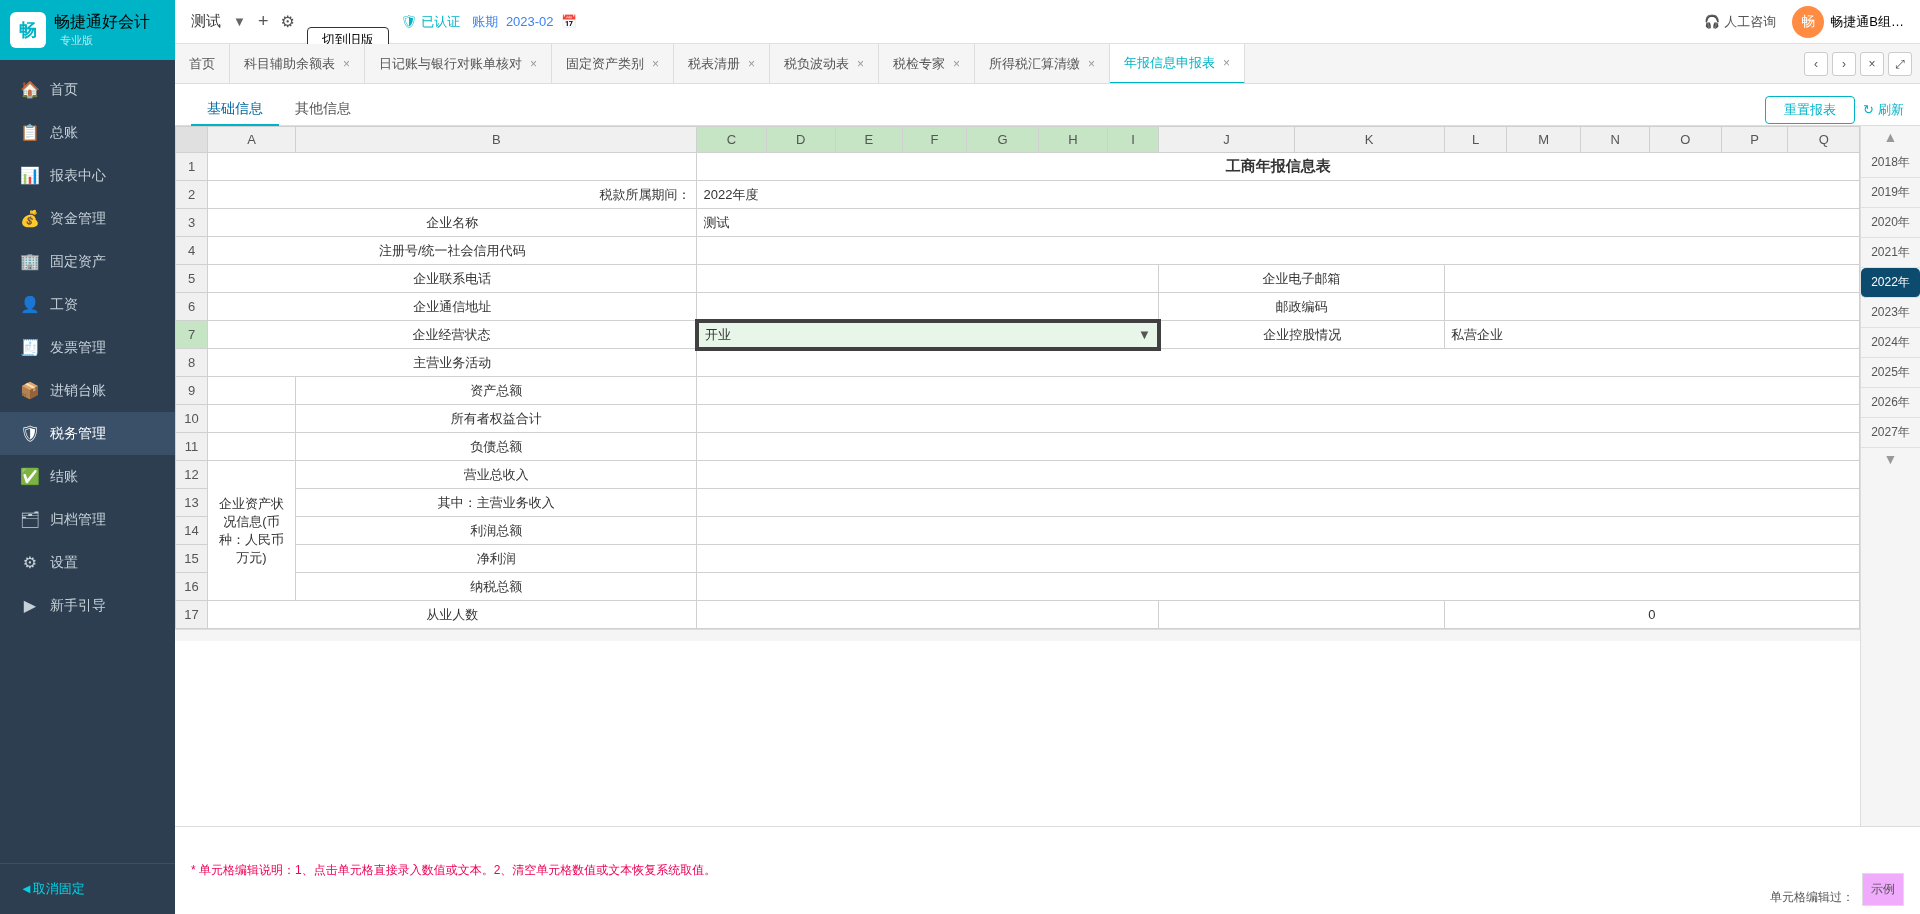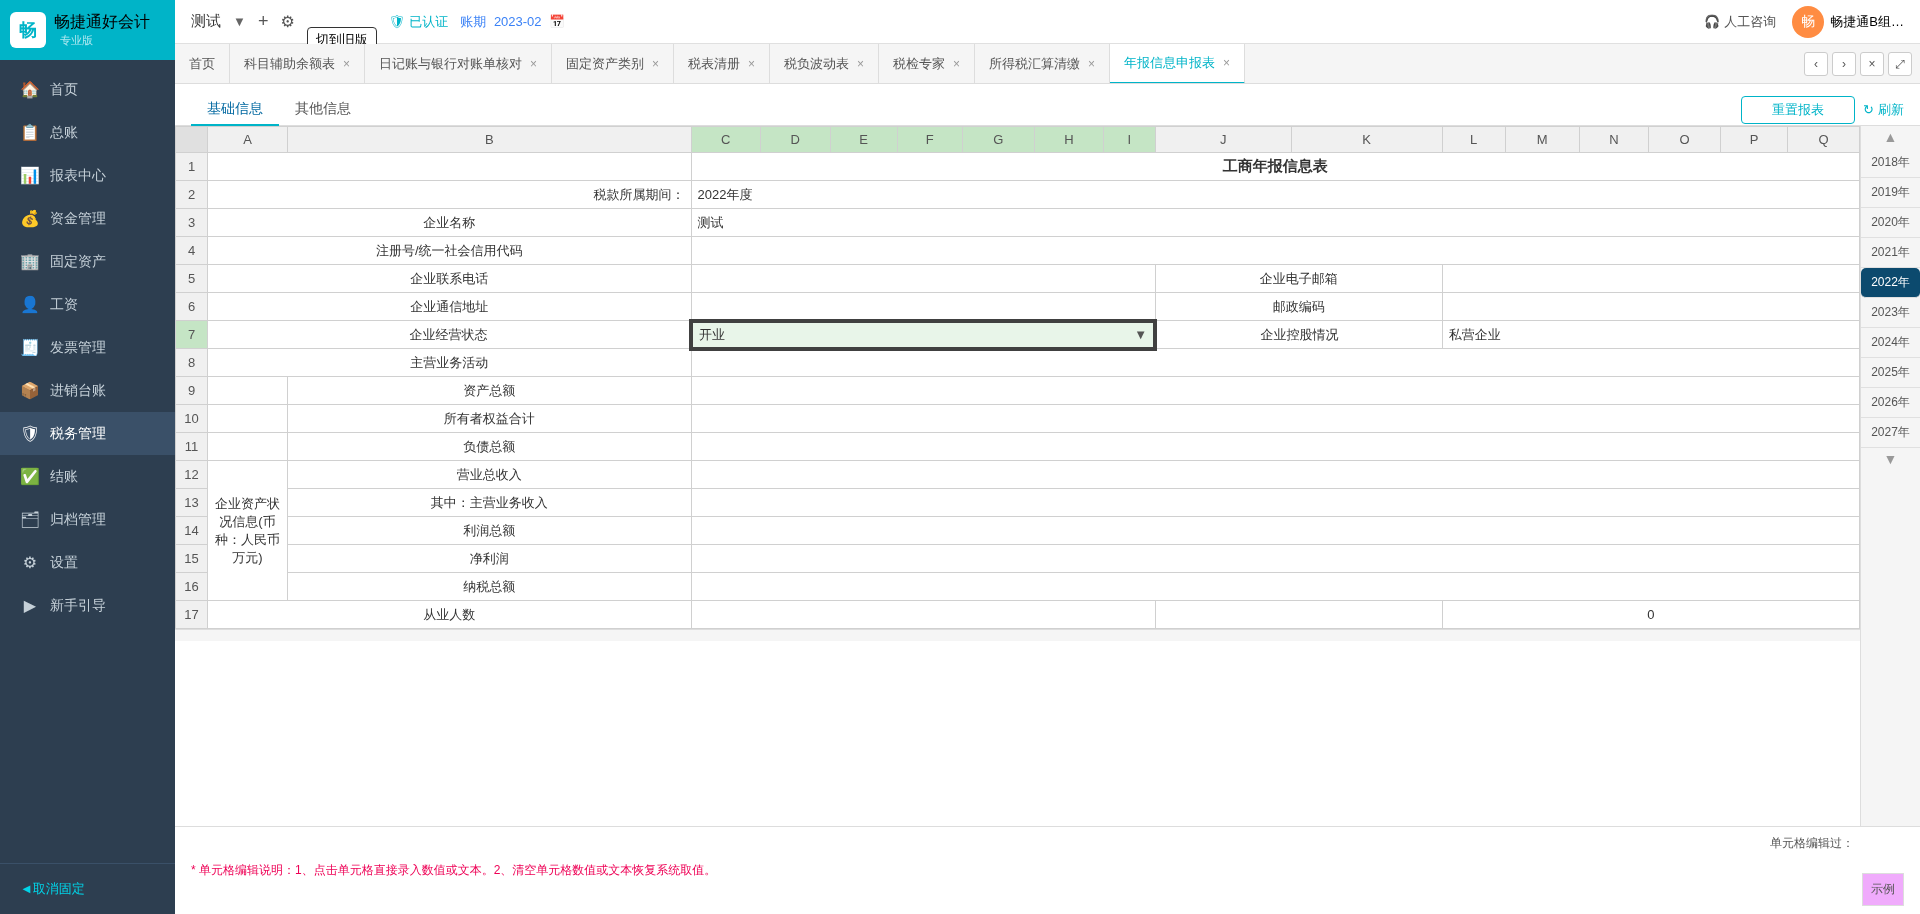--- a/index.html
+++ b/index.html
@@ -21,21 +21,21 @@
     .sidebar-bottom { padding: 10px; border-top: 1px solid #3a5068; }
     .sidebar-fix-btn { display: flex; align-items: center; gap: 6px; color: #00d4e8; cursor: pointer; padding: 6px 10px; font-size: 13px; }
 
     
     .main-area { flex: 1; display: flex; flex-direction: column; min-width: 0; }
 
     
     .top-bar { height: 44px; background: #fff; border-bottom: 1px solid #e0e0e0; display: flex; align-items: center; padding: 0 16px; gap: 12px; }
     .top-bar-title { font-size: 15px; color: #333; font-weight: 500; }
     .top-bar-arrow { color: #666; cursor: pointer; }
-    .btn-switch { border: 1px solid #333; padding: 3px 8px; border-radius: 4px; cursor: pointer; font-size: 13px; background: #fff; margin-top: 36px; }
+    .btn-switch { border: 1px solid #333; padding: 3px 14px; border-radius: 4px; cursor: pointer; font-size: 13px; background: #fff; margin-top: 36px; }
     .badge-certified { color: #00b4c8; display: flex; align-items: center; gap: 4px; font-size: 13px; }
     .top-bar-period { color: #3b82f6; font-size: 13px; }
     .top-bar-right { margin-left: auto; display: flex; align-items: center; gap: 16px; }
     .top-bar-consult { display: flex; align-items: center; gap: 4px; color: #555; cursor: pointer; font-size: 13px; }
     .top-bar-user { display: flex; align-items: center; gap: 6px; cursor: pointer; }
     .user-avatar { width: 32px; height: 32px; background: #ff8c42; border-radius: 50%; display: flex; align-items: center; justify-content: center; color: #fff; font-size: 14px; }
 
     
     .tab-bar { height: 40px; background: #f5f5f5; border-bottom: 1px solid #ddd; display: flex; align-items: center; padding: 0 0 0 0; overflow: hidden; }
     .tab-item { height: 40px; padding: 0 14px; display: flex; align-items: center; gap: 6px; cursor: pointer; font-size: 13px; color: #555; border-right: 1px solid #ddd; white-space: nowrap; background: #f5f5f5; }
@@ -45,21 +45,21 @@
     .tab-nav-btn { width: 24px; height: 24px; display: flex; align-items: center; justify-content: center; cursor: pointer; color: #555; border: 1px solid #ccc; border-radius: 3px; font-size: 12px; background: #fff; }
 
     
     .content-area { flex: 1; background: #fff; display: flex; flex-direction: column; overflow: hidden; }
 
     
     .sub-tabs { display: flex; align-items: center; padding: 10px 16px 0; border-bottom: 1px solid #ddd; gap: 0; }
     .sub-tab { padding: 6px 16px; cursor: pointer; font-size: 14px; color: #555; border-bottom: 2px solid transparent; margin-bottom: -1px; }
     .sub-tab.active { color: #0369a1; border-bottom: 2px solid #00b4c8; font-weight: 500; }
     .sub-tab-actions { margin-left: auto; display: flex; gap: 8px; }
-    .btn-reset { border: 1px solid #00b4c8; color: #00b4c8; padding: 4px 30px; border-radius: 4px; cursor: pointer; font-size: 13px; background: #fff; }
+    .btn-reset { border: 1px solid #00b4c8; color: #00b4c8; padding: 4px 18px; border-radius: 4px; cursor: pointer; font-size: 13px; background: #fff; }
     .btn-refresh { color: #00b4c8; cursor: pointer; font-size: 13px; display: flex; align-items: center; gap: 4px; }
 
     
     .spreadsheet-container { flex: 1; display: flex; overflow: hidden; position: relative; }
     .spreadsheet-main { flex: 1; overflow: auto; }
     .spreadsheet-right-panel { width: 60px; background: #f5f5f5; border-left: 1px solid #ddd; display: flex; flex-direction: column; align-items: center; }
     .right-panel-year { width: 100%; padding: 6px 4px; text-align: center; cursor: pointer; font-size: 12px; color: #555; border-bottom: 1px solid #e0e0e0; }
     .right-panel-year.active { background: #0c4a6e; color: #fff; border-radius: 5px; }
     .right-arrow-btn { width: 100%; padding: 3px; text-align: center; cursor: pointer; color: #999; font-size: 14px; }
 
@@ -72,21 +72,21 @@
     table.sheet td.row-header.row-active { background: #c5e5c5; }
     table.sheet td { height: 28px; color: #333; }
     table.sheet td.merged-title { text-align: center; font-size: 15px; font-weight: bold; }
     table.sheet td.label { text-align: center; }
     table.sheet td.selected-cell { border: 4px solid #404040; background: #e8f5e9; }
     .dropdown-cell { display: flex; align-items: center; justify-content: space-between; }
     .dropdown-arrow { color: #555; }
 
     
     .bottom-bar { padding: 8px 16px; background: #fff; border-top: 1px solid #ddd; display: flex; align-items: center; gap: 8px; font-size: 12px; color: #e05; }
-    .bottom-bar-right { margin-left: auto; color: #555; display: flex; align-items: flex-start; gap: 8px; }
+    .bottom-bar-right { margin-left: auto; color: #555; display: flex; align-items: flex-end; gap: 8px; }
     .example-cell { background: #f0abfc; border: 1px solid #ddd; padding: 7px 8px; display: inline-block; margin-top: 38px; }
 
     
     .hscroll-row { height: 12px; background: #f5f5f5; border-top: 1px solid #ddd; }
   </style>
 </head>
 <body>
 
 <div class="app-container">
 
@@ -321,21 +321,21 @@
 
               <tr>
                 <td class="row-header">11</td>
                 <td></td>
                 <td class="label">负债总额</td>
                 <td colspan="16"></td>
               </tr>
 
               <tr>
                 <td class="row-header">12</td>
-                <td rowspan="5" class="label" style="white-space:normal;text-align:center;vertical-align:middle;width:80px;">企业资产状况信息(币种：人民币万元)</td>
+                <td rowspan="5" class="label" style="white-space:normal;text-align:center;vertical-align:middle;width:88px;">企业资产状况信息(币种：人民币万元)</td>
                 <td class="label">营业总收入</td>
                 <td colspan="16"></td>
               </tr>
 
               <tr>
                 <td class="row-header">13</td>
                 <td class="label">其中：主营业务收入</td>
                 <td colspan="16"></td>
               </tr>
 

